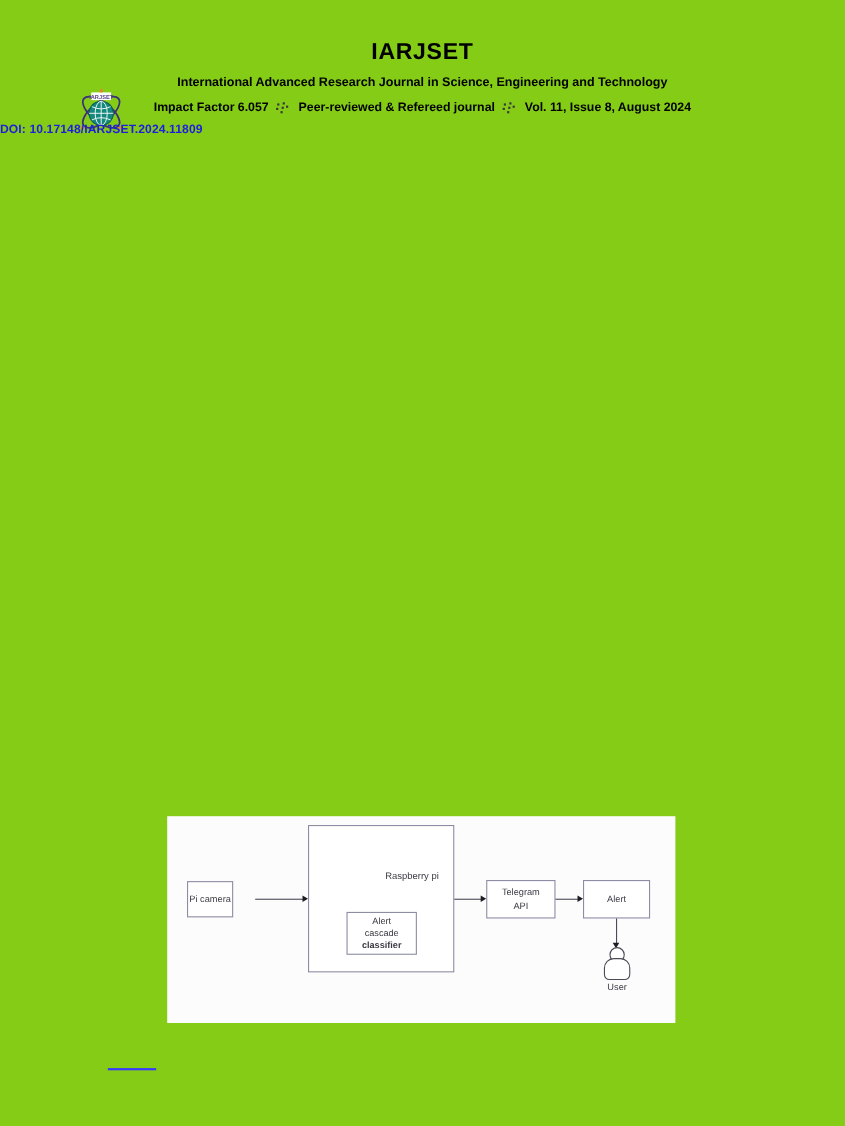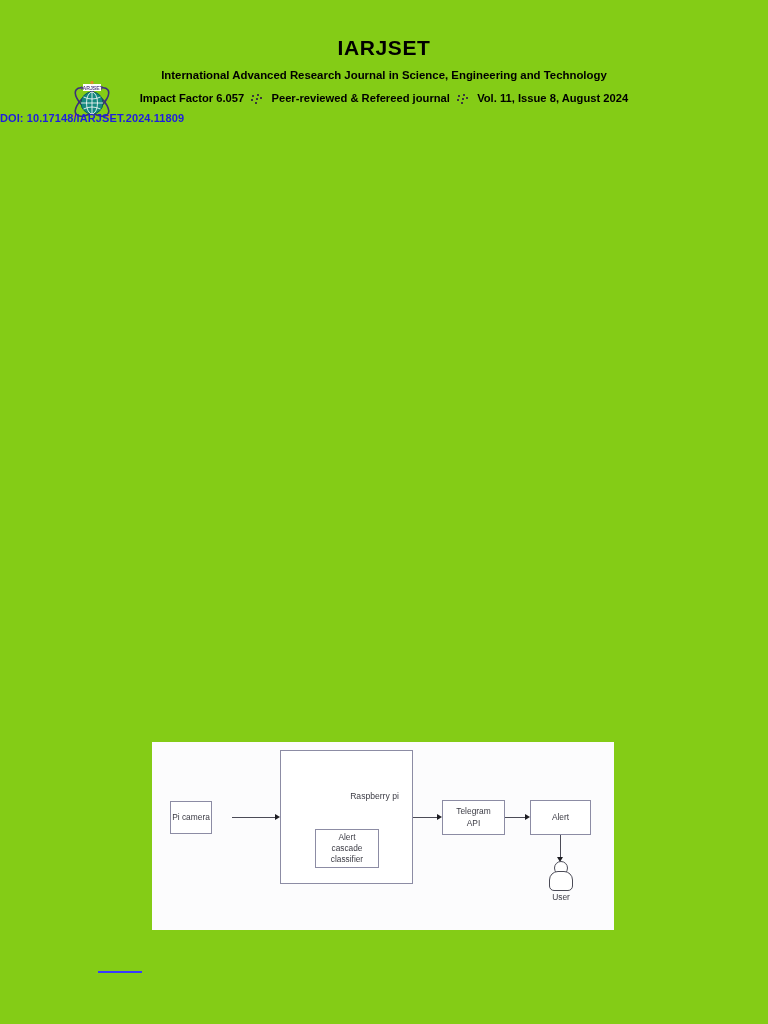--- a/index.html
+++ b/index.html
@@ -288,21 +288,21 @@
     <div class="conn conn-h" style="left:80px; top:75px; width:44px;"></div>
     <div class="arrowhead" style="left:123px; top:71.5px;"></div>
 
     <div class="fig-box box-rpi"></div>
     <div class="rpi-label" style="left:128px;">Raspberry pi</div>
 
     <div class="fig-box box-haar">
       <span style="display:block;">
         <span style="display:block;">Alert</span>
         <span style="display:block;">cascade</span>
-        <span style="display:block;">classifier</span>
+        <span style="display:block;font-weight:bold;">classifier</span>
       </span>
     </div>
 
     <div class="conn conn-h" style="left:261px; top:75px; width:25px;"></div>
     <div class="arrowhead" style="left:285px; top:71.5px;"></div>
 
     <div class="fig-box box-telegram">
       <span style="display:block;">
         <span style="display:block;">Telegram</span>
         <span style="display:block;">API</span>

